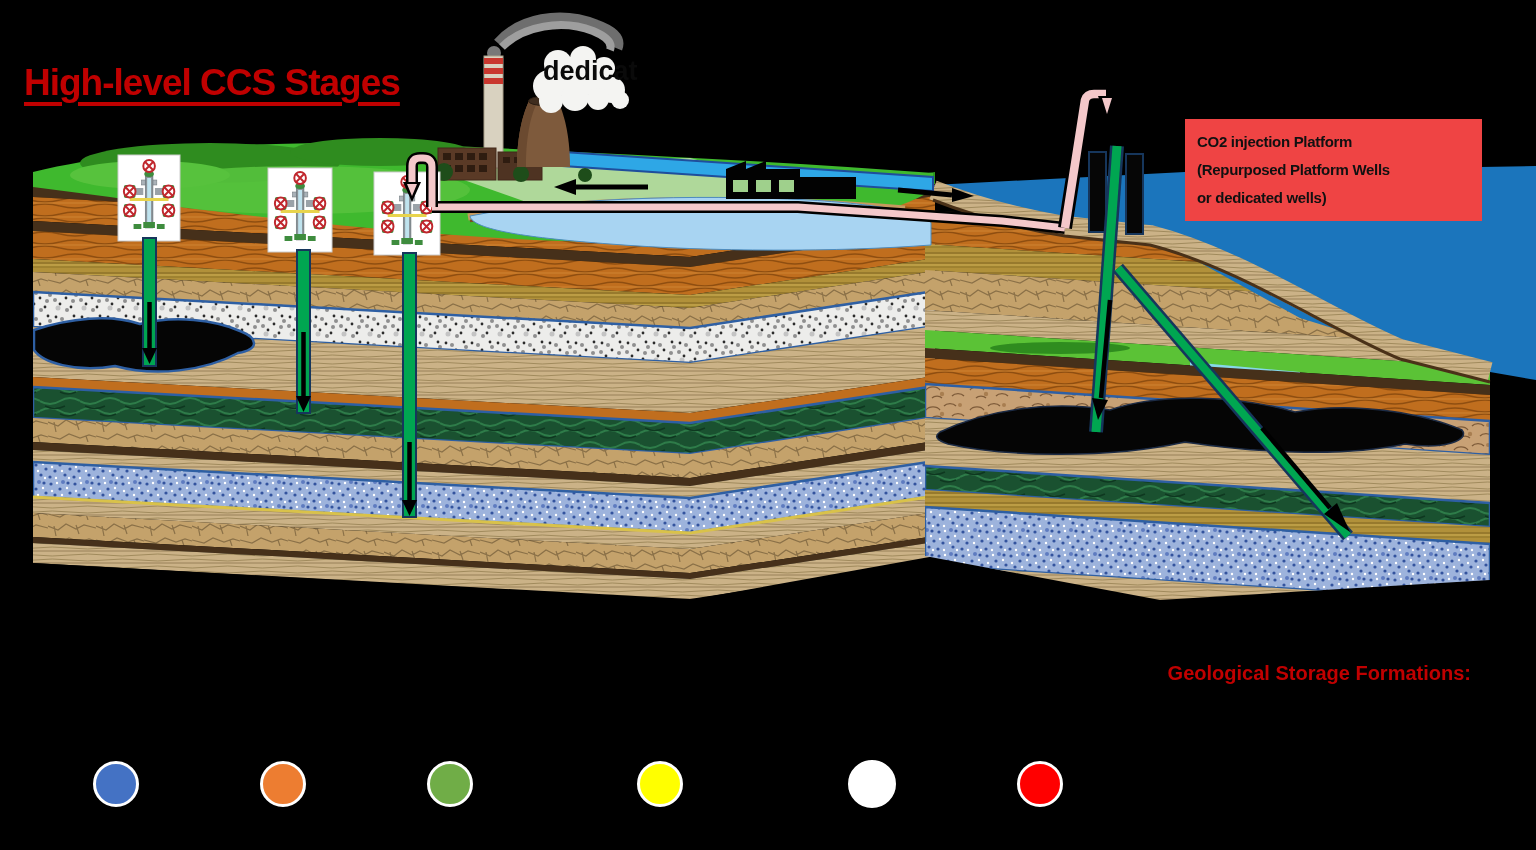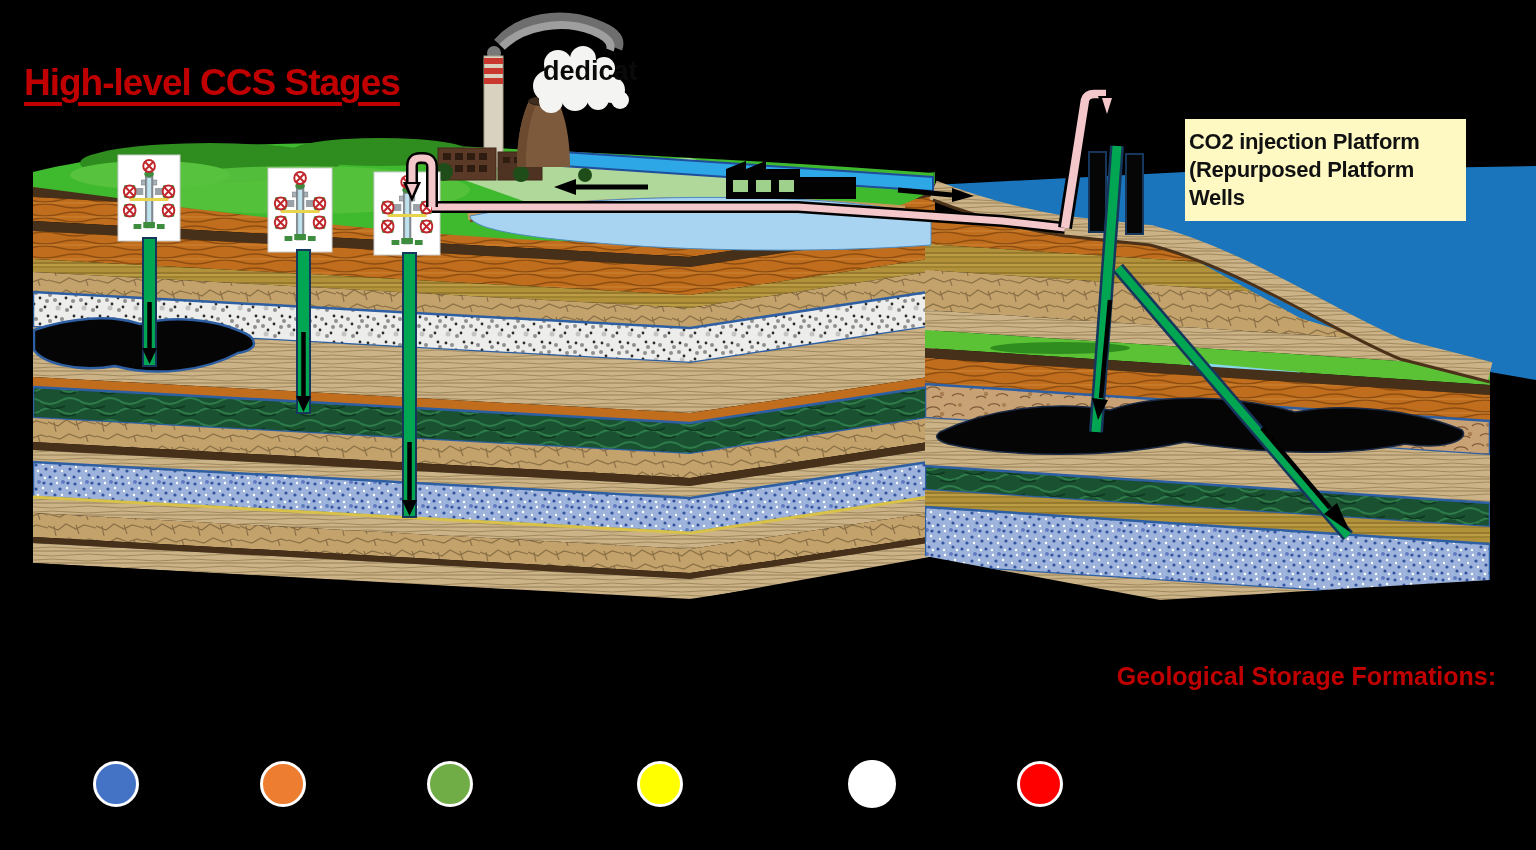--- a/index.html
+++ b/index.html
@@ -4,24 +4,24 @@
 <style>
   html,body{margin:0;padding:0;background:#000;}
   body{width:1536px;height:850px;position:relative;overflow:hidden;
        font-family:"Liberation Sans",sans-serif;}
   #stage{position:absolute;left:0;top:0;width:1536px;height:834px;}
   svg{position:absolute;left:0;top:0;}
   .overlay{position:absolute;margin-top:44px;}
   #title{left:24px;top:18px;font-size:37px;font-weight:bold;letter-spacing:-1px;
          color:#C00000;text-decoration:underline;text-decoration-thickness:4px;
          text-underline-offset:7px;}
-  #platform-box{left:1185px;top:75px;width:273px;background:#fef9c3;color:#111;
-         padding:9px 4px;font-size:22px;font-weight:bold;line-height:28px;
+  #platform-box{left:1185px;top:75px;width:273px;background:#ef4444;color:#111;
+         padding:9px 12px;font-size:15px;font-weight:bold;line-height:28px;
          letter-spacing:-0.3px;}
-  #storage-label{left:1101px;top:618px;width:395px;text-align:right;font-size:25px;
+  #storage-label{left:1076px;top:618px;width:395px;text-align:right;font-size:20px;
          font-weight:bold;color:#C00000;}
   .legend-circle{position:absolute;width:46px;height:46px;border-radius:50%;
          border:3px solid #ffffff;box-sizing:border-box;}
 </style>
 </head>
 <body>
 
 <div id="stage">
 <svg width="1536" height="850" viewBox="0 0 1536 850">
   <defs>
@@ -287,20 +287,21 @@
     <polygon points="1098,96 1116,96 1107,122" fill="#000000"></polygon>
     <polygon points="1102,98 1112,98 1107,114" fill="#F4C8CA"></polygon>
   </g>
 </svg>
 
 <div id="title" class="overlay">High-level CCS Stages</div>
 
 <div id="platform-box" class="overlay">
   <div>CO2 injection Platform</div>
   <div>(Repurposed Platform Wells</div>
+  <div>or dedicated wells)</div>
 </div>
 
 <div id="storage-label" class="overlay">Geological Storage Formations:</div>
 
 <div class="legend-circle overlay" style="left: 93px; top: 717px; background-color: rgb(68, 114, 196);"></div>
 <div class="legend-circle overlay" style="left: 260px; top: 717px; background-color: rgb(237, 125, 49);"></div>
 <div class="legend-circle overlay" style="left: 427px; top: 717px; background-color: rgb(112, 173, 71);"></div>
 <div class="legend-circle overlay" style="left: 637px; top: 717px; background-color: rgb(255, 255, 0);"></div>
 <div class="legend-circle overlay" style="left: 848px; top: 716px; width: 48px; height: 48px; background-color: rgb(255, 255, 255);"></div>
 <div class="legend-circle overlay" style="left: 1017px; top: 717px; background-color: rgb(255, 0, 0);"></div>

